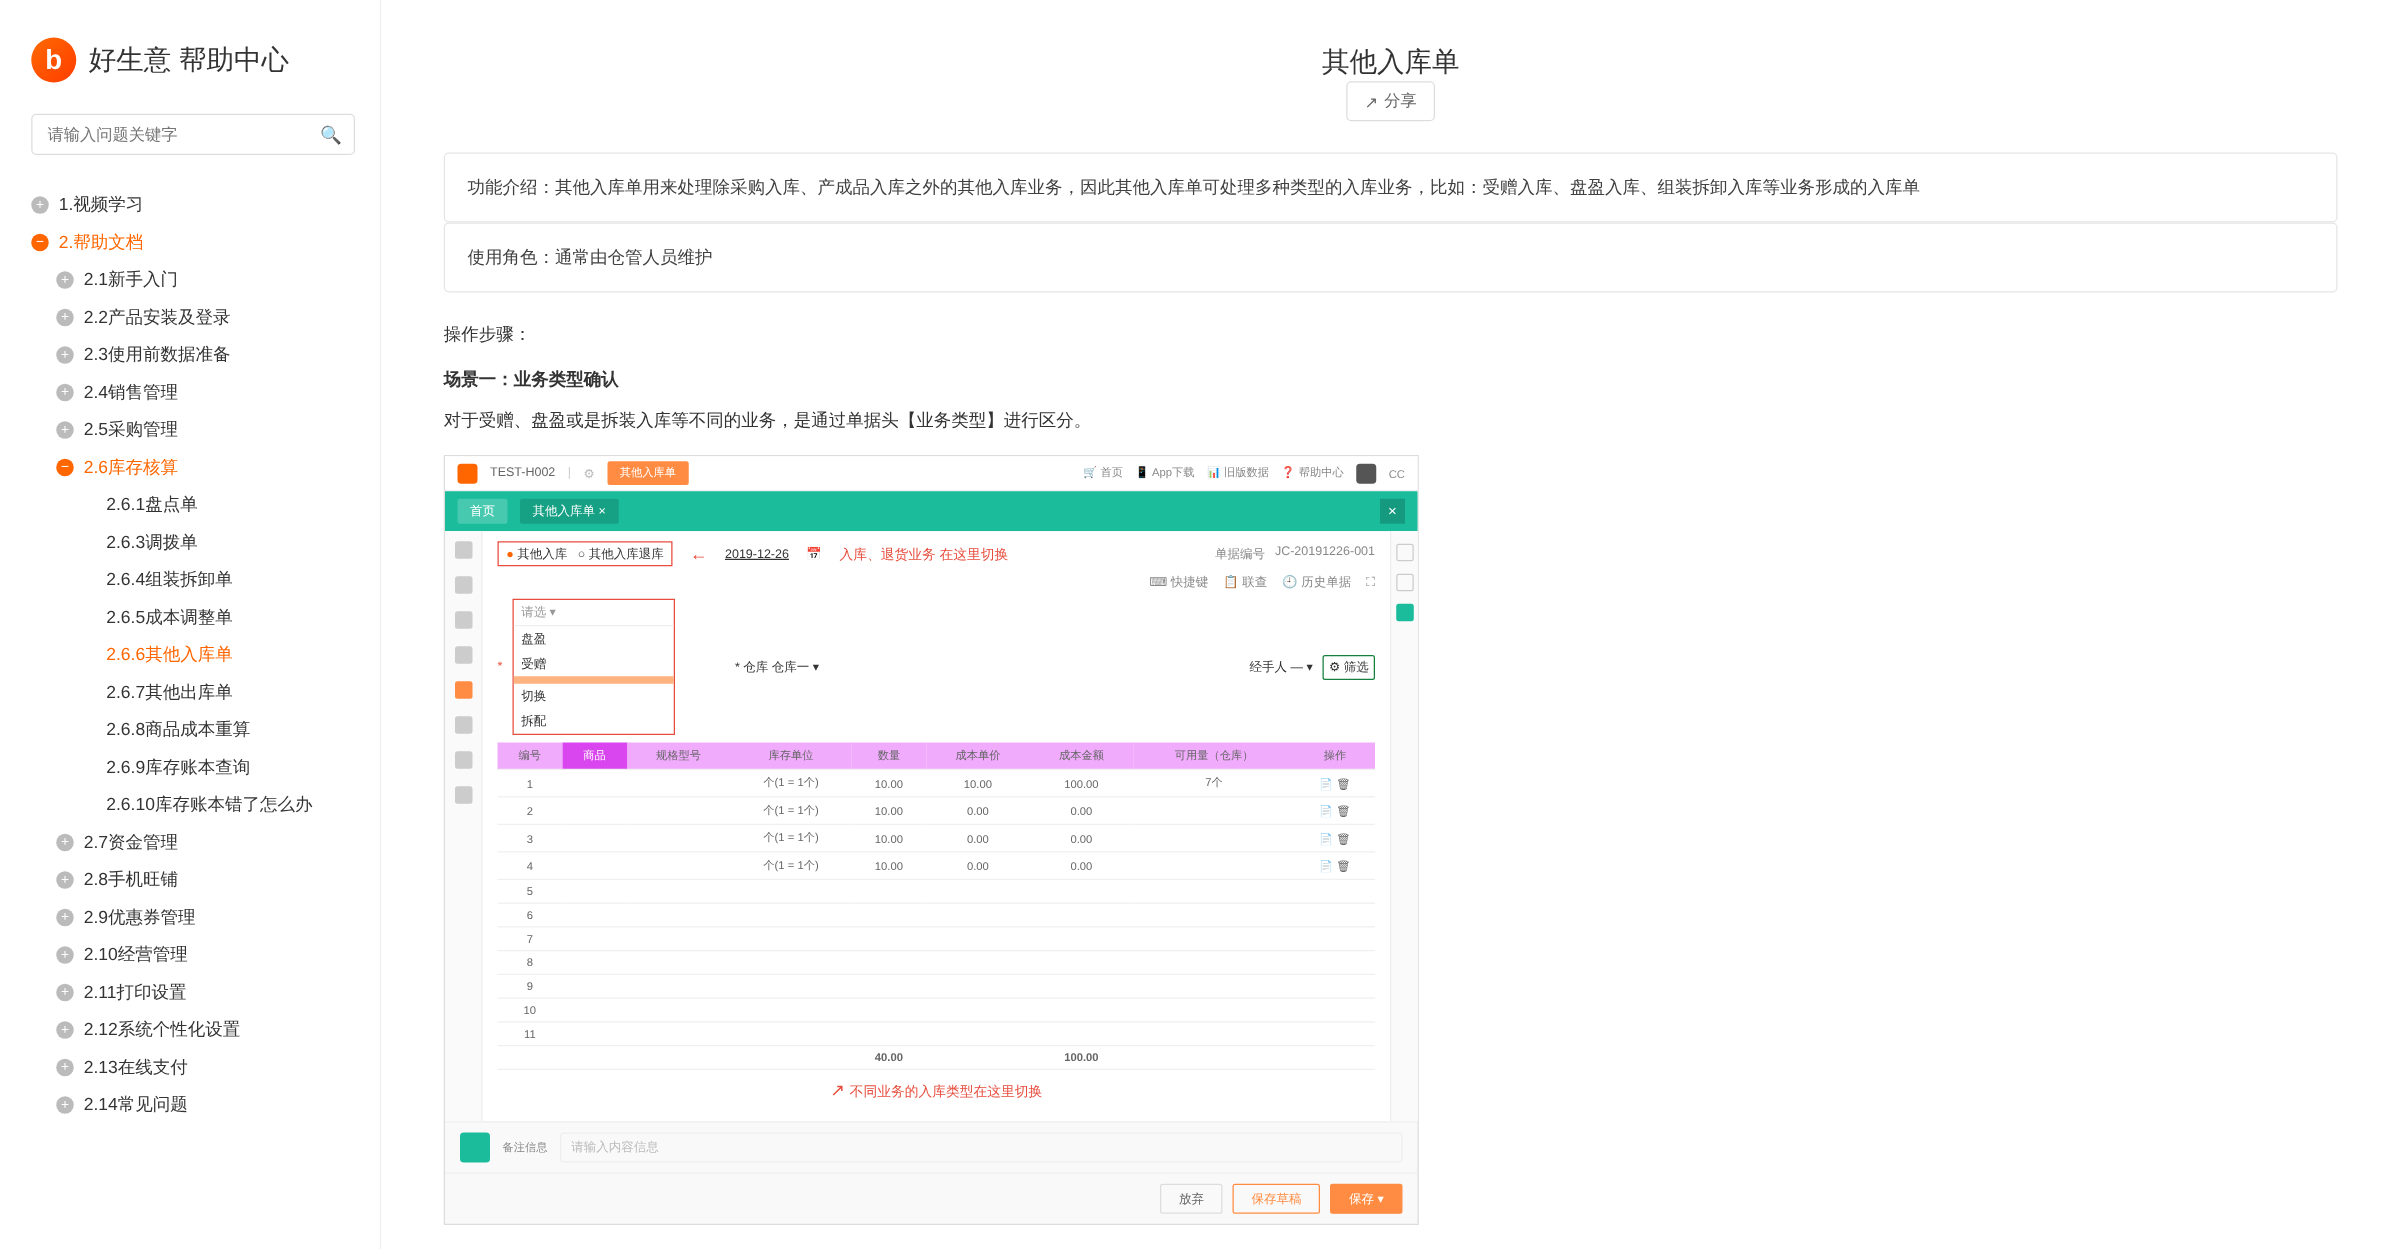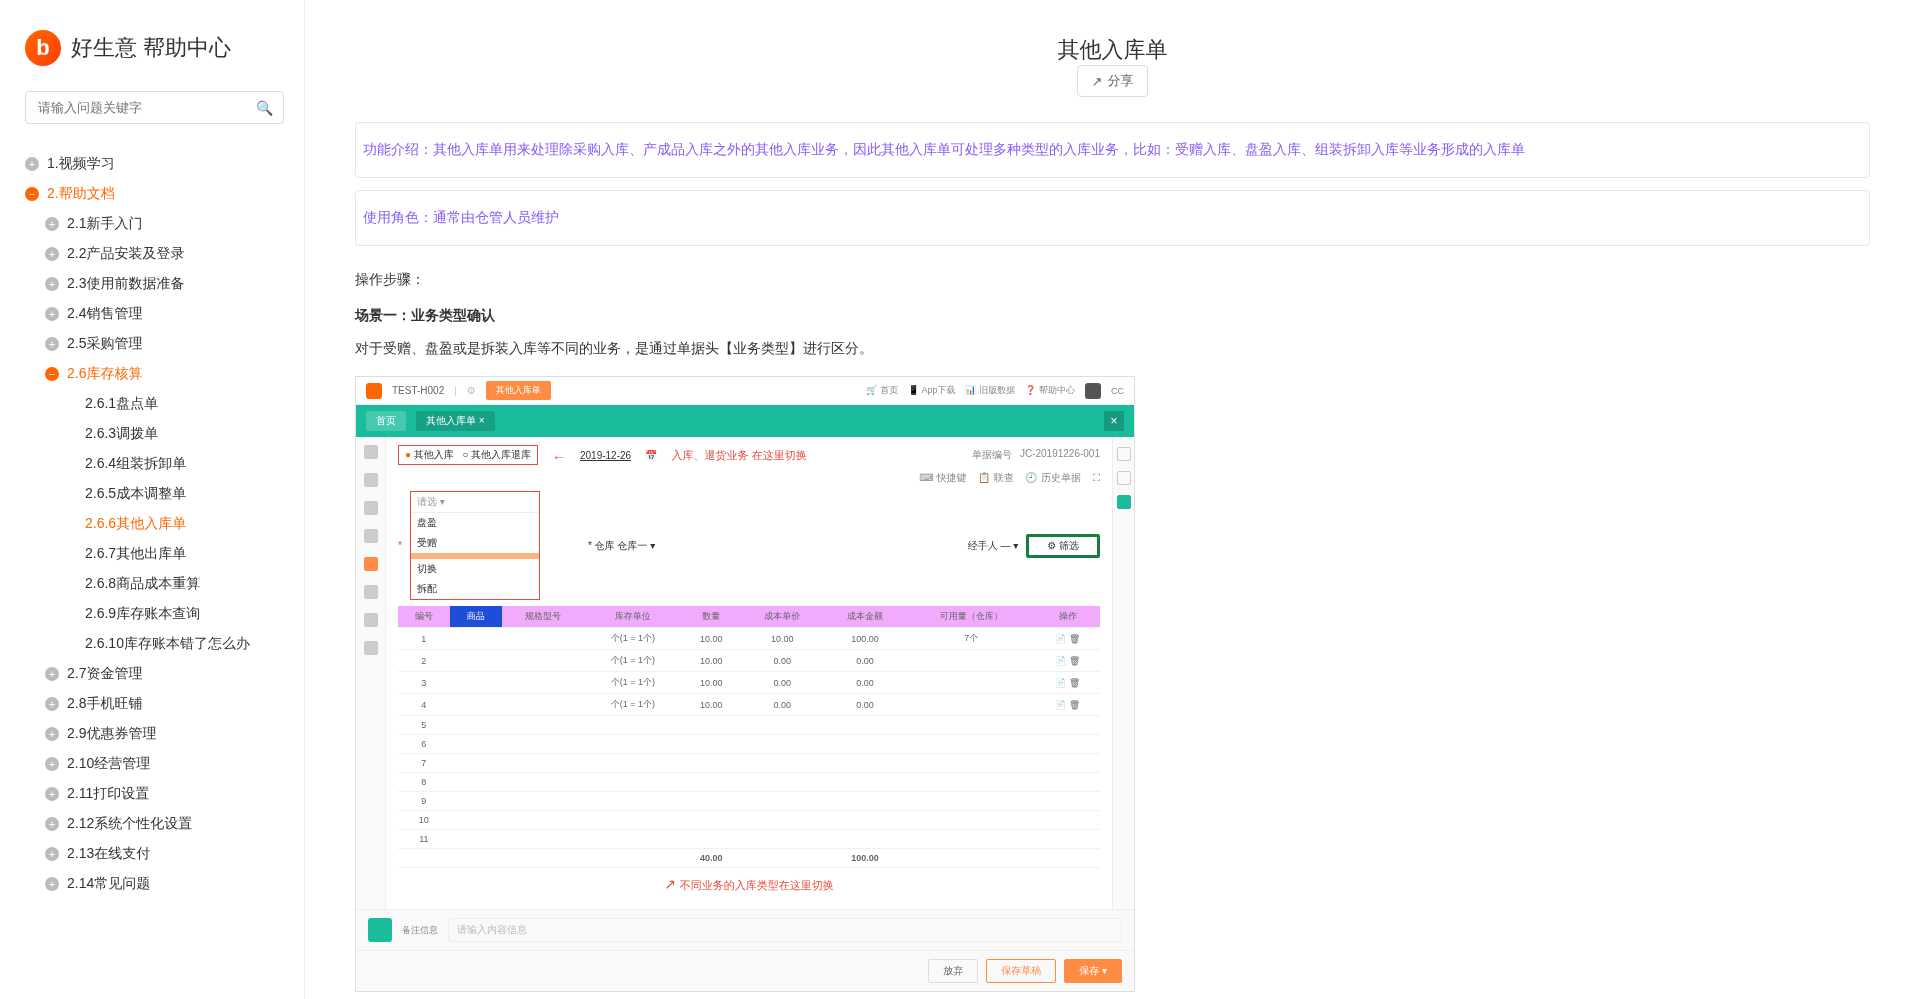--- a/index.html
+++ b/index.html
@@ -17,21 +17,21 @@
 .tree .plus-icon { width: 14px; height: 14px; border-radius: 50%; background: #bbb; color: #fff; display: inline-flex; align-items: center; justify-content: center; font-size: 11px; line-height: 1; margin-right: 8px; flex-shrink: 0; }
 .tree .minus-icon { width: 14px; height: 14px; border-radius: 50%; background: #ff6600; color: #fff; display: inline-flex; align-items: center; justify-content: center; font-size: 11px; line-height: 1; margin-right: 8px; flex-shrink: 0; }
 .tree .l2 { padding-left: 20px; }
 .tree .l3 { padding-left: 60px; }
 .tree .active { color: #ff6600; }
 .tree .active-parent { color: #ff6600; }
 .main { flex: 1; padding: 35px 50px; background: #fff; }
 .page-header { display: flex; justify-content: space-between; align-items: center; margin-bottom: 25px; flex-direction: column; }
 .page-title { font-size: 22px; font-weight: 500; }
 .share-btn { border: 1px solid #ddd; padding: 6px 14px; border-radius: 4px; font-size: 13px; color: #666; cursor: pointer; display: flex; align-items: center; gap: 5px; }
-.info-box { border: 1px solid #e5e5e5; border-radius: 4px; padding: 15px 7px; margin-bottom: 12px; font-size: 14px; color: #8b5cf6; line-height: 1.7; }
+.info-box { border: 1px solid #e5e5e5; border-radius: 4px; padding: 15px 18px; font-size: 14px; color: #404040; line-height: 1.7; }
 .info-label { font-weight: 500; }
 .content-section { margin-top: 25px; }
 .step-title { font-size: 14px; margin-bottom: 15px; }
 .scene-title { font-size: 14px; font-weight: bold; margin: 18px 0 10px; }
 .scene-text { font-size: 14px; line-height: 1.9; margin-bottom: 8px; }
 .screenshot { border: 1px solid #ddd; margin: 15px 0; background: #f9f9f9; width: 780px; }
 .ss-topbar { background: #fff; padding: 4px 10px; font-size: 10px; color: #666; display: flex; align-items: center; gap: 10px; border-bottom: 1px solid #eee; }
 .ss-logo { width: 16px; height: 16px; background: #ff6600; border-radius: 3px; }
 .ss-greenbar { background: #1abc9c; color: #fff; padding: 6px 10px; font-size: 11px; display: flex; align-items: center; gap: 10px; }
 .ss-tab { background: rgba(255,255,255,0.2); padding: 3px 10px; border-radius: 2px; font-size: 10px; }
@@ -47,21 +47,21 @@
 .ss-redtext { color: #e74c3c; font-size: 11px; }
 .ss-toolbar-right { margin-left: auto; display: flex; gap: 8px; font-size: 10px; color: #888; }
 .ss-form-row { display: flex; align-items: center; gap: 8px; font-size: 10px; margin: 6px 0; }
 .ss-dropdown { border: 1.5px solid #e74c3c; width: 130px; background: #fff; font-size: 10px; }
 .ss-dd-head { padding: 3px 6px; border-bottom: 1px solid #eee; color: #999; }
 .ss-dd-item { padding: 3px 6px; }
 .ss-dd-item.sel { background: #ffb380; }
 .ss-table { width: 100%; border-collapse: collapse; font-size: 9px; margin-top: 4px; }
 .ss-table th, .ss-table td { border-bottom: 1px solid #f0f0f0; padding: 4px 6px; text-align: center; color: #666; }
 .ss-table th { background: #f0abfc; font-weight: normal; }
-.ss-table .orange-cell { background: #1d4ed8; color: #fff; }
+.ss-table .orange-cell { background: #d946ef; color: #fff; }
 .ss-rightbar { width: 22px; background: #fafafa; border-left: 1px solid #eee; display: flex; flex-direction: column; align-items: center; padding-top: 10px; gap: 10px; }
 .ss-ricon { width: 14px; height: 14px; border: 1px solid #ccc; border-radius: 2px; }
 .ss-ricon.teal { background: #1abc9c; border-color: #1abc9c; }
 .ss-footer { border-top: 1px solid #eee; padding: 8px 12px; display: flex; align-items: center; gap: 10px; font-size: 10px; }
 .ss-note-icon { width: 24px; height: 24px; background: #1abc9c; border-radius: 3px; }
 .ss-note-input { flex: 1; border: 1px solid #eee; padding: 4px 8px; color: #bbb; border-radius: 3px; }
 .ss-actions { display: flex; justify-content: flex-end; gap: 8px; padding: 8px 12px; border-top: 1px solid #eee; }
 .ss-btn { padding: 4px 14px; font-size: 10px; border: 1px solid #ddd; border-radius: 2px; color: #666; }
 .ss-btn.orange-outline { border-color: #ff8c42; color: #ff8c42; }
 .ss-btn.orange-fill { background: #ff8c42; border-color: #ff8c42; color: #fff; }
@@ -260,21 +260,21 @@
                   <div class="ss-dd-head">请选 ▾</div>
                   <div class="ss-dd-item">盘盈</div>
                   <div class="ss-dd-item">受赠</div>
                   <div class="ss-dd-item sel"></div>
                   <div class="ss-dd-item">切换</div>
                   <div class="ss-dd-item">拆配</div>
                 </div>
               </div>
               <span style="margin-left:40px">* 仓库 <span>仓库一</span> ▾</span>
               <span style="margin-left:auto"><span>经手人</span> — ▾</span>
-              <span style="border:3px solid #15803d;padding:2px 18px;border-radius:2px">⚙ <span>筛选</span></span>
+              <span style="border:1px solid #15803d;padding:2px 4px;border-radius:2px">⚙ <span>筛选</span></span>
             </div>
             <table class="ss-table">
               <thead>
                   <tr>
                 <th>编号</th>
                 <th class="orange-cell">商品</th>
                 <th>规格型号</th>
                 <th>库存单位</th>
                 <th>数量</th>
                 <th>成本单价</th>

